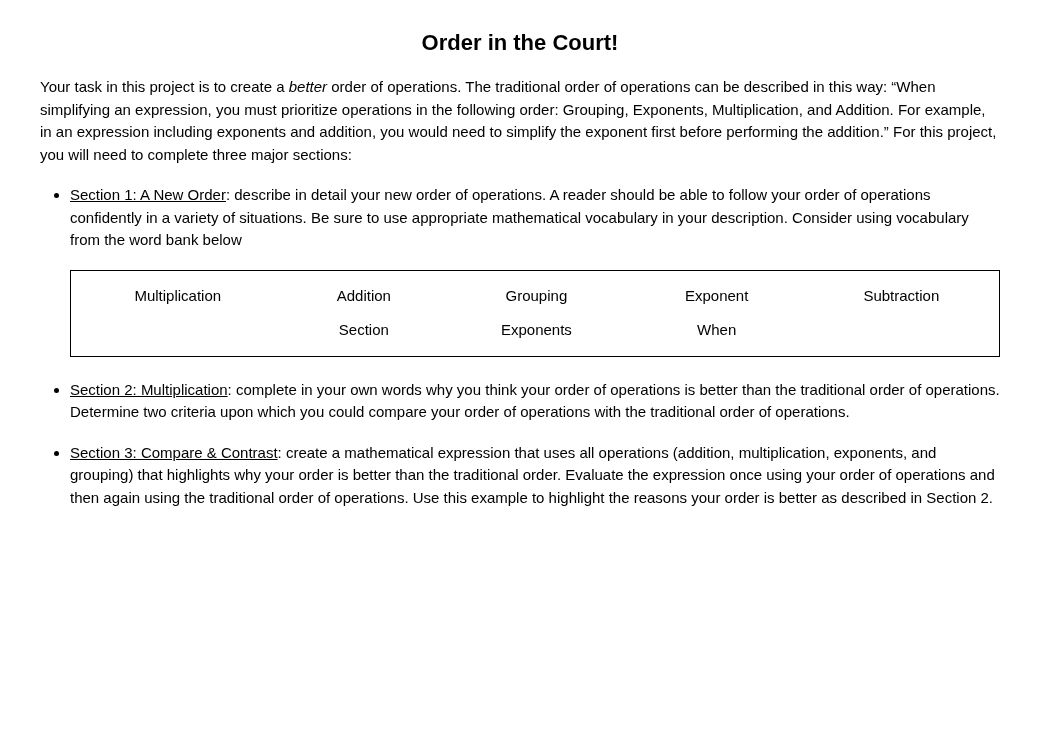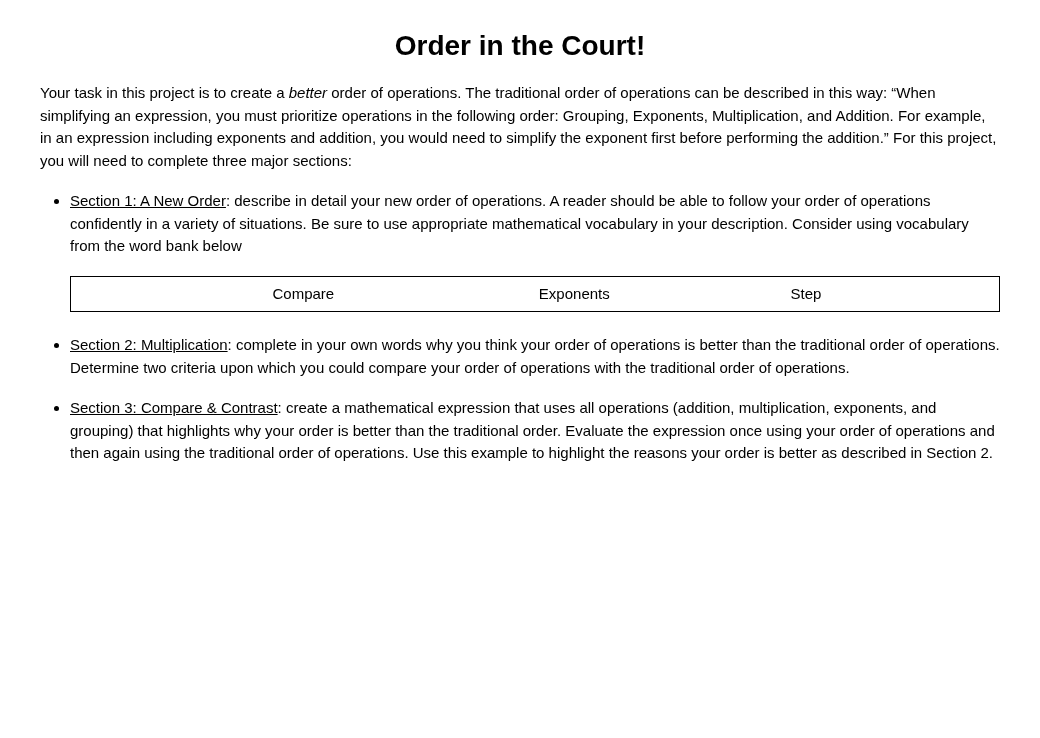--- a/index.html
+++ b/index.html
@@ -11,21 +11,21 @@
       background: #ffffff;
       font-family: Arial, sans-serif;
       font-size: 15px;
       color: #000000;
       width: 1040px;
       min-height: 738px;
       padding: 30px 40px;
     }
     .page-title {
       text-align: center;
-      font-size: 28px;
+      font-size: 22px;
       font-weight: bold;
       margin-bottom: 20px;
     }
     .intro-paragraph {
       margin-bottom: 18px;
       line-height: 1.5;
     }
     .intro-paragraph em {
       text-align: center;
     }
@@ -69,25 +69,32 @@
 <p class="intro-paragraph">
   Your task in this project is to create a <em>better</em> order of operations. The traditional order of operations can be described in this way: “When simplifying an expression, you must prioritize operations in the following order: Grouping, Exponents, Multiplication, and Addition. For example, in an expression including exponents and addition, you would need to simplify the exponent first before performing the addition.” For this project, you will need to complete three major sections:
 </p>
 
 <ul class="section-list">
   <li>
     <span class="section-title">Section 1: A New Order</span><span>: describe in detail your new order of operations. A reader should be able to follow your order of operations confidently in a variety of situations. Be sure to use appropriate mathematical vocabulary in your description. Consider using vocabulary from the word bank below</span>
 
     <table class="word-bank-table">
       <tbody>
+          <tr>
+        <td>Multiplication</td>
+        <td>Addition</td>
+        <td>Grouping</td>
+        <td>Exponent</td>
+        <td>Subtraction</td>
+      </tr>
       <tr>
         <td></td>
-        <td>Compare</td>
+        <td>Section</td>
         <td>Exponents</td>
-        <td>Step</td>
+        <td>When</td>
         <td></td>
       </tr>
     </tbody>
       </table>
   </li>
 
   <li>
     <span class="section-title">Section 2: Multiplication</span><span>: complete in your own words why you think your order of operations is better than the traditional order of operations. Determine two criteria upon which you could compare your order of operations with the traditional order of operations.</span>
   </li>
 

